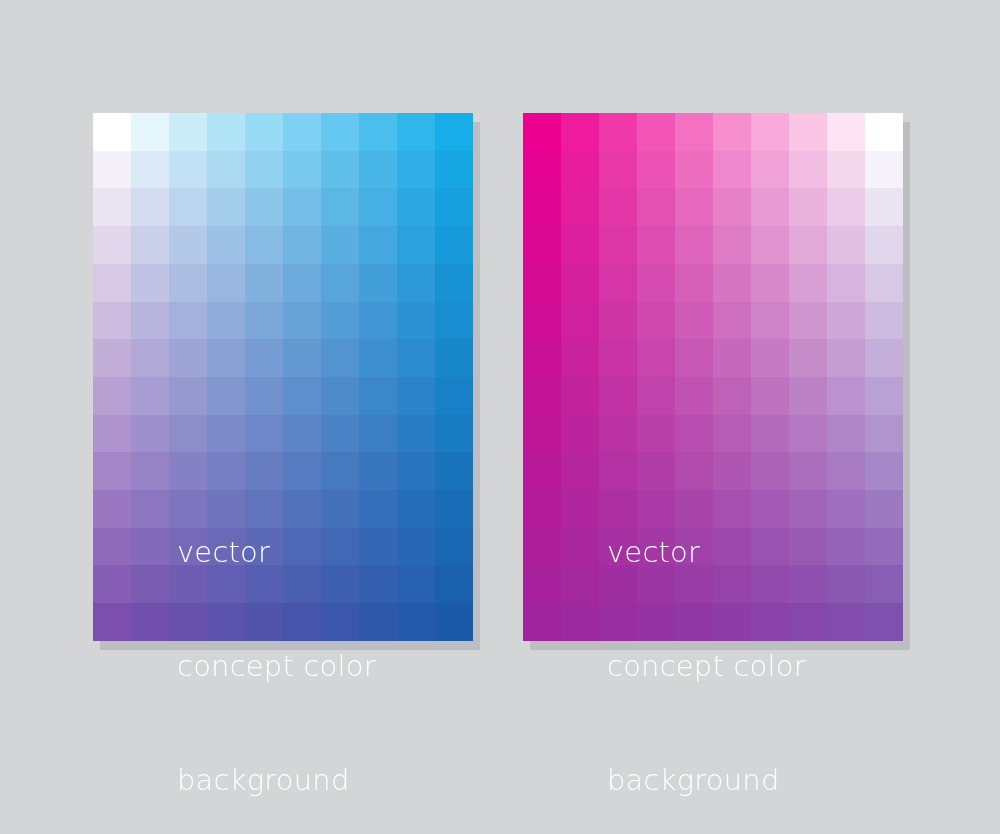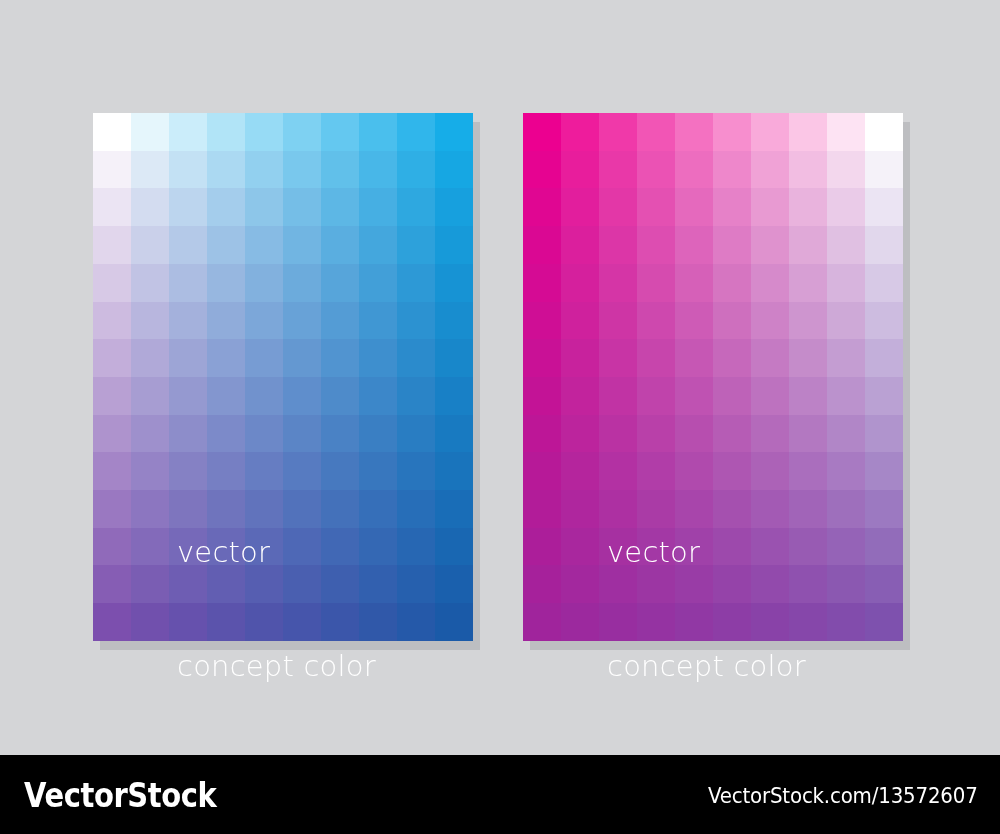--- a/index.html
+++ b/index.html
@@ -414,18 +414,14 @@
         </div>
       <div class="poster-text">
         <div>vector</div>
         <div>concept color</div>
         <div>background</div>
       </div>
     </div>
 
   </div>
 
-  <div class="footer-bar">
-    <div class="footer-brand">VectorStock</div>
-    <div class="footer-url">VectorStock.com/13572607</div>
-  </div>
 
 </div>
 
 </body></html>

